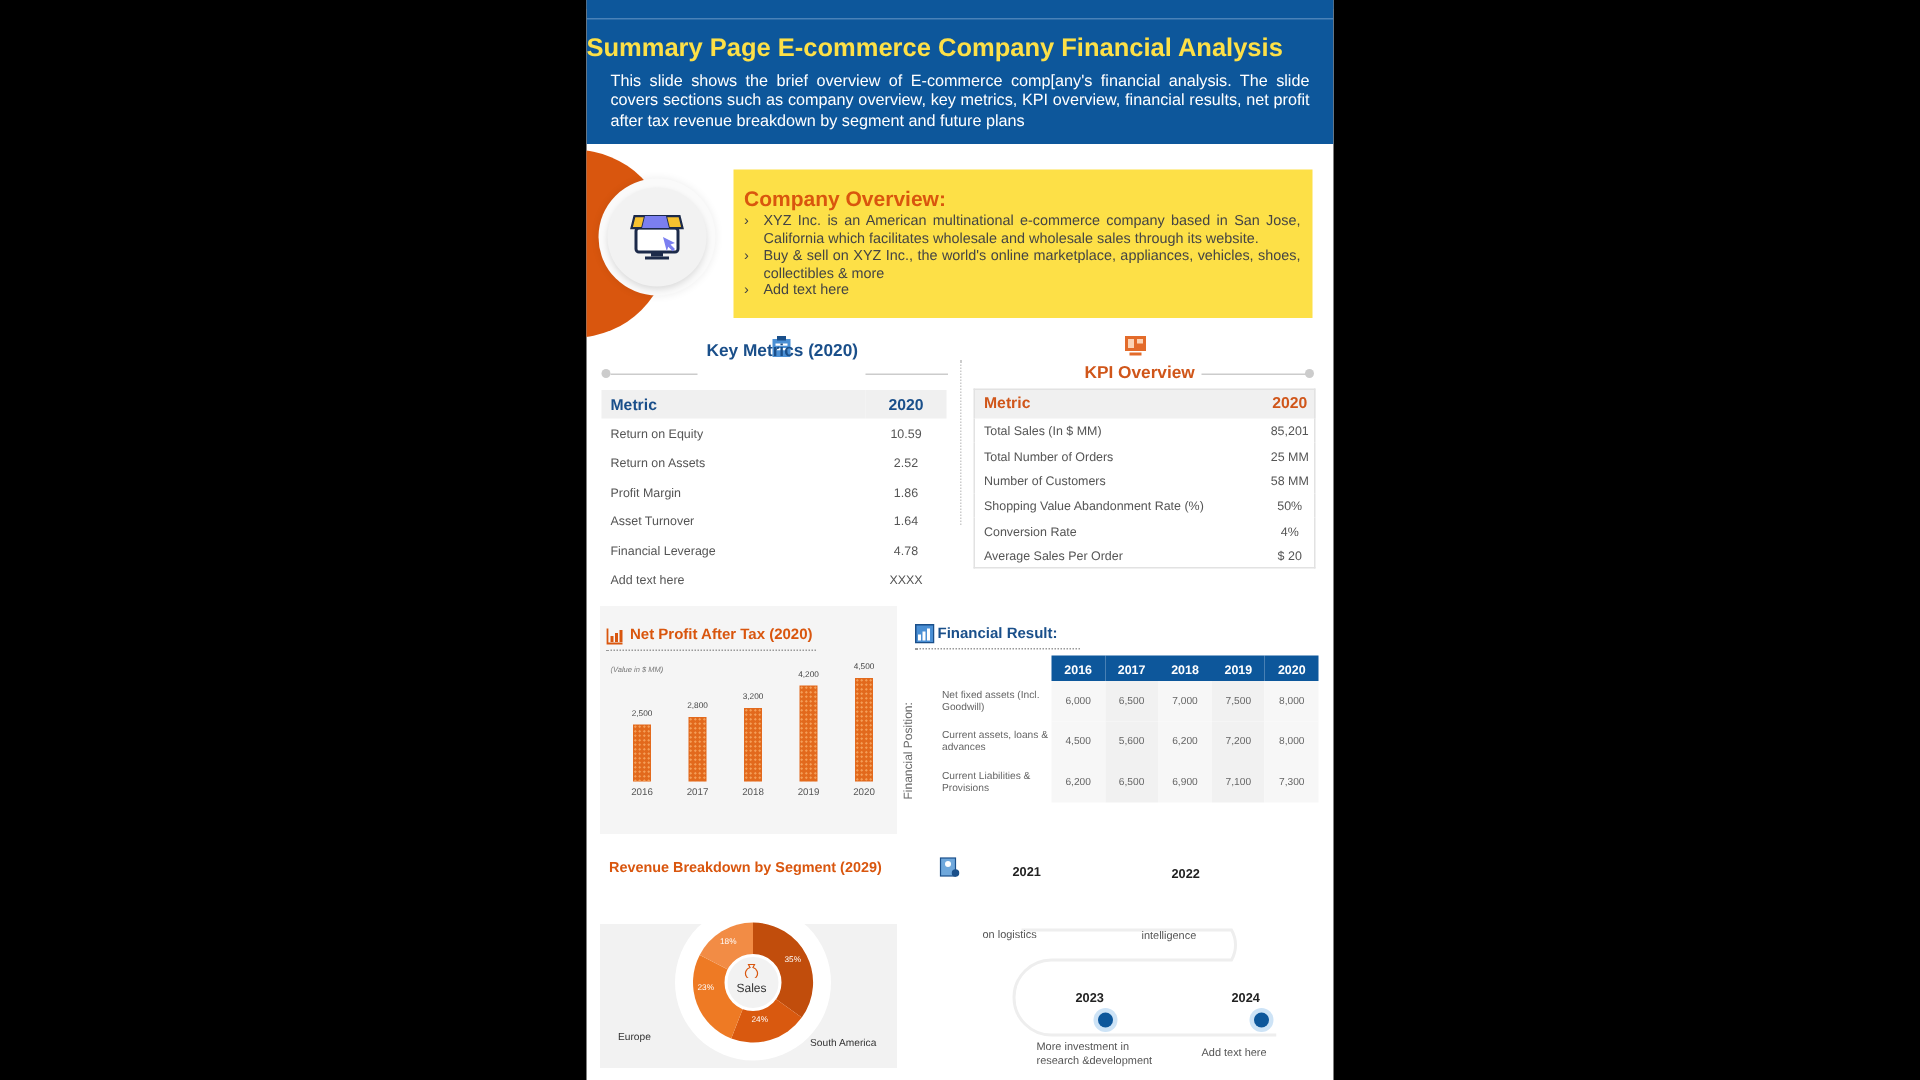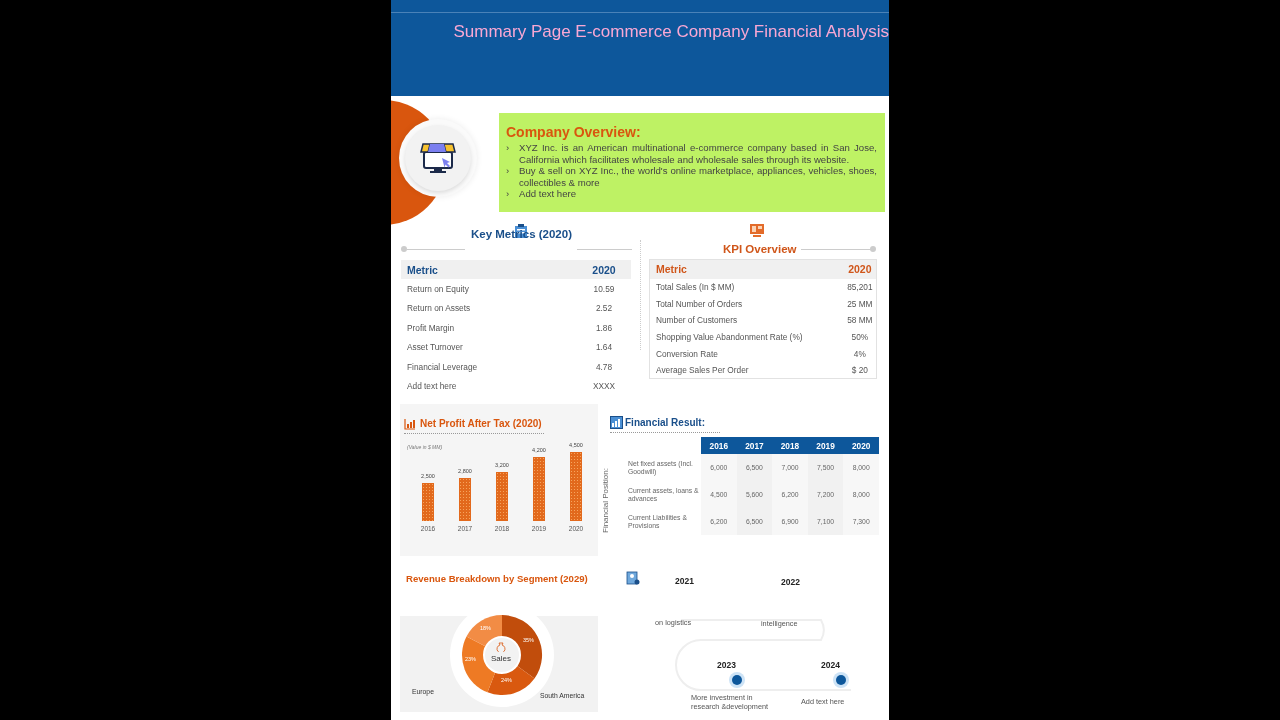--- a/index.html
+++ b/index.html
@@ -1,25 +1,25 @@
 <!DOCTYPE html>
 <html><head>
 <meta charset="utf-8">
 <style>
   *{box-sizing:border-box;margin:0;padding:0}
   html,body{width:1280px;height:720px;background:#000;overflow:hidden;font-family:"Liberation Sans",sans-serif}
   .page{position:absolute;left:391px;top:0;width:498px;height:720px;background:#fff;overflow:hidden}
   .header{position:absolute;left:0;top:0;width:498px;height:96px;background:#0d579b;border-top:6px solid #0d579b}
   .header .line{position:absolute;left:0;top:6px;width:100%;height:1px;background:#4a82b8}
-  .title{position:absolute;top:16px;left:0;width:100%;text-align:right;color:#f9a8d4;font-weight:normal;font-size:17px}
+  .title{position:absolute;top:16px;left:0;width:100%;text-align:left;color:#fde047;font-weight:bold;font-size:17px}
   .subtitle{position:absolute;top:42px;left:16px;right:16px;color:#fff;font-size:10.8px;line-height:13.3px;text-align:justify}
   .orange-half{position:absolute;left:-70px;top:100px;width:125px;height:125px;border-radius:50%;background:#d9560e}
   .icon-circle-outer{position:absolute;left:8px;top:119px;width:78px;height:78px;border-radius:50%;background:#fafafa;box-shadow:0 0 6px rgba(0,0,0,.08)}
   .icon-circle{position:absolute;left:14px;top:125px;width:66px;height:66px;border-radius:50%;background:#f2f2f2;box-shadow:0 2px 4px rgba(0,0,0,.12);display:flex;align-items:center;justify-content:center}
-  .overview{position:absolute;left:108px;top:113px;width:386px;height:99px;background:#bef264;padding:11px 8px 0 7px}
+  .overview{position:absolute;left:98px;top:113px;width:386px;height:99px;background:#fde047;padding:11px 8px 0 7px}
   .overview h2{color:#d9560e;font-size:14px;font-weight:bold;margin-bottom:2px}
   .overview ul{list-style:none}
   .overview li{font-size:9.6px;color:#444;line-height:11.5px;padding-left:13px;position:relative;text-align:justify}
   .overview li:before{content:"›";position:absolute;left:0;top:0}
   .sec-title{position:absolute;font-weight:bold;font-size:11.5px}
   .hline{position:absolute;height:1px;background:#ccc}
   .dot{position:absolute;width:6px;height:6px;border-radius:50%;background:#ccc}
   .tbl{position:absolute;border-collapse:collapse;font-size:8.3px;color:#555}
   .tbl th{font-size:10.5px;text-align:left;font-weight:bold;background:#f0f0f0;height:19px}
   .tbl td{height:19.5px}
@@ -53,20 +53,21 @@
   .tl-text{position:absolute;font-size:7.3px;color:#555;text-align:left;line-height:9px}
   .tl-dot{position:absolute;width:10px;height:10px;border-radius:50%;background:#0d579b;box-shadow:0 0 0 3px #cde3f6}
 </style>
 </head>
 <body>
 
 <div class="page">
   <div class="header">
     <div class="line"></div>
     <div class="title">Summary Page E-commerce Company Financial Analysis</div>
+    <div class="subtitle">This slide shows the brief overview of E-commerce comp[any's financial analysis. The slide covers sections such as company overview, key metrics, KPI overview, financial results, net profit after tax revenue breakdown by segment and future plans</div>
   </div>
 
   <div class="orange-half"></div>
   <div class="icon-circle-outer"></div>
   <div class="icon-circle">
     <svg width="36" height="32" viewBox="0 0 36 32">
       <rect x="4" y="10" width="28" height="16" rx="2" fill="#fff" stroke="#1c2a4a" stroke-width="2"></rect>
       <path d="M3 2 h30 l2 8 h-34z" fill="#f6c12f" stroke="#1c2a4a" stroke-width="1.5"></path>
       <path d="M10 2 l-2 8 M17 2 v8 M24 2 l2 8" stroke="#1c2a4a" stroke-width="1.2"></path>
       <path d="M10 2 h7 v8 h-9z M24 2 h-7 v8 h9z" fill="#7b7ff0"></path>

